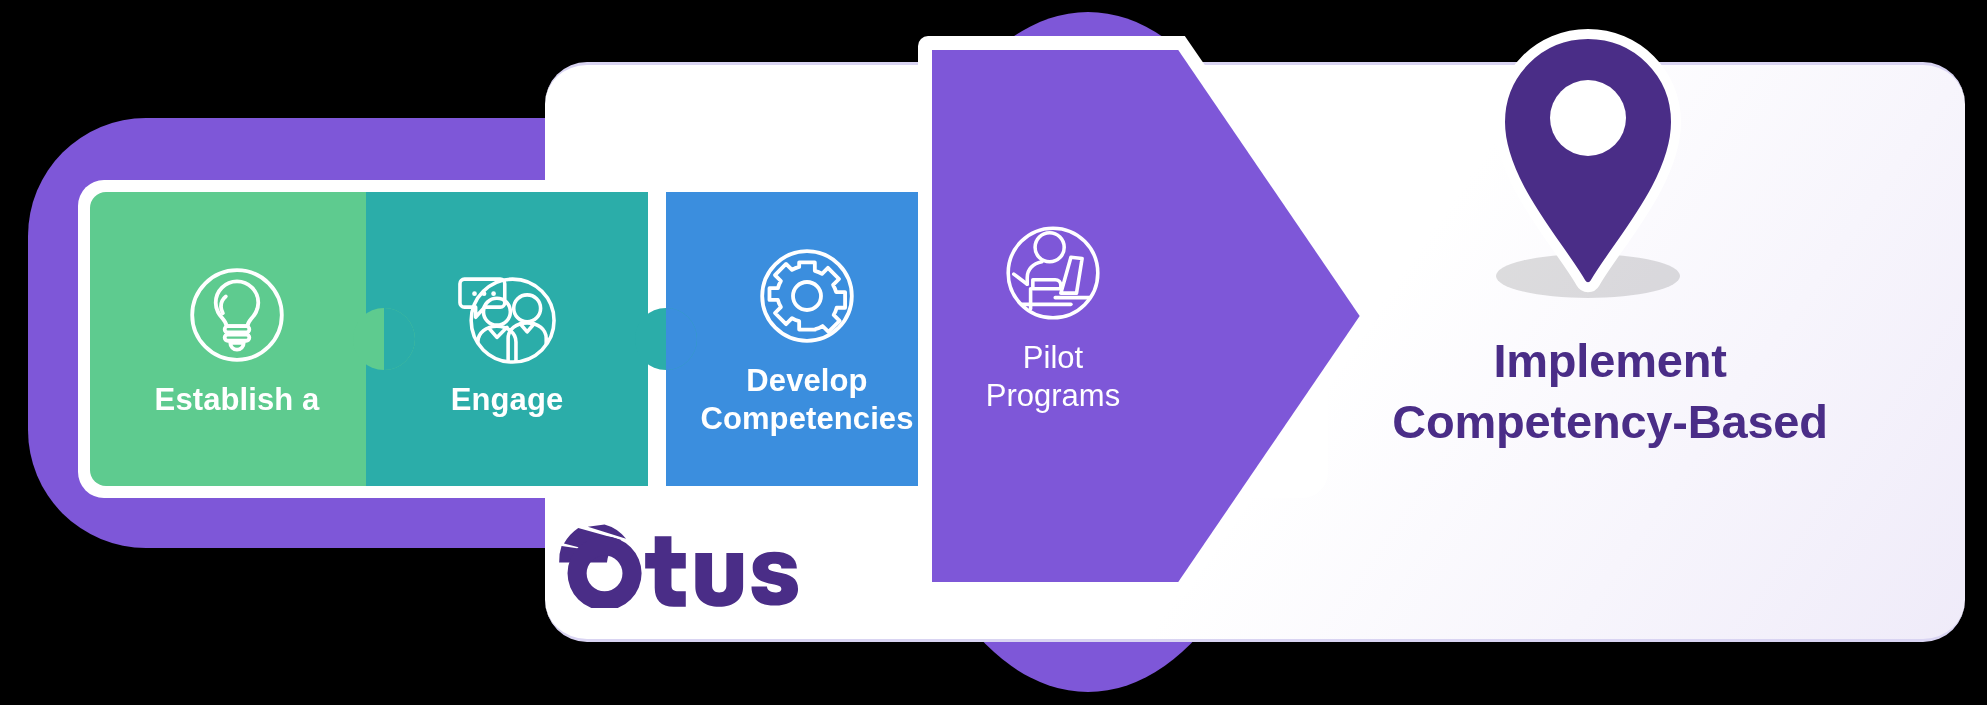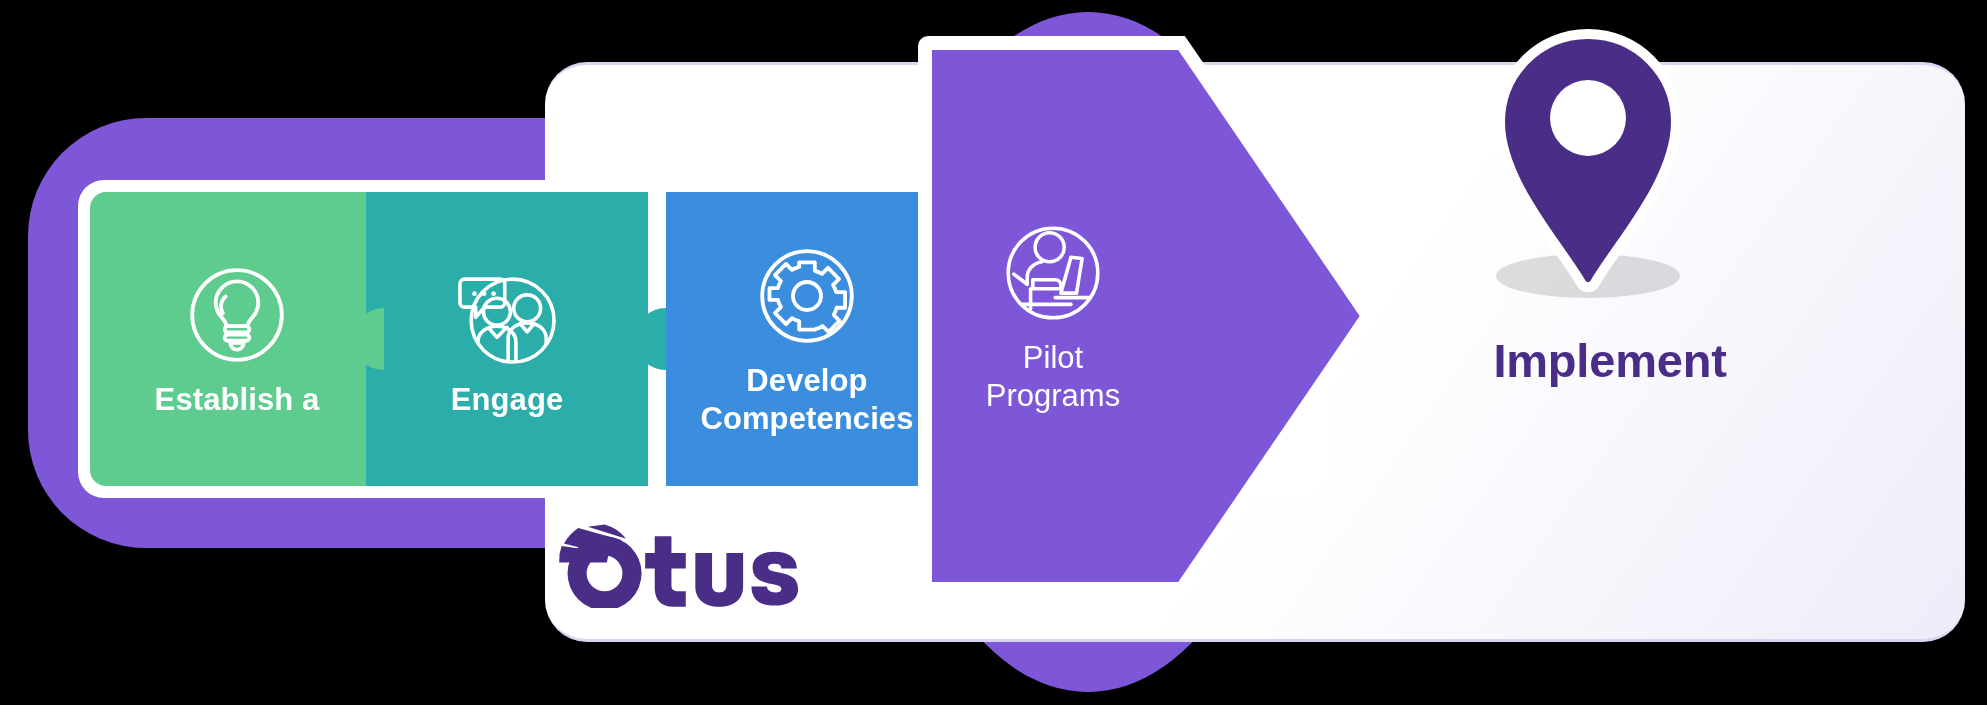--- a/index.html
+++ b/index.html
@@ -238,20 +238,21 @@
   <div class="pin">
     <svg viewBox="0 0 106 136">
       <ellipse cx="53" cy="124" rx="46" ry="11" fill="#000" opacity=".13"></ellipse>
       <path d="M53 3C28.6 3 9 22.6 9 47c0 30 30 62 40.5 80.5a4 4 0 007 0C67 109 97 77 97 47 97 22.6 77.4 3 53 3z" fill="#4a2d87" stroke="#fff" stroke-width="5"></path>
       <circle cx="53" cy="45" r="19" fill="#fff"></circle>
     </svg>
   </div>
 
   <div class="headline">
     <div>Implement</div>
+    <div>Competency-Based</div>
   </div>
 
   <div class="logo">
     <svg viewBox="0 0 210 72" fill="#4a2d87">
       <path d="M30 4 L62 14 A34 34 0 0 0 44 2 Z"></path>
       <path d="M24 10 L57 21 A32 32 0 0 0 38 6 Z" fill="none"></path>
       <path d="M10 18 L49 28 A30 30 0 0 1 58 15 L22 5 A38 38 0 0 0 10 18 Z"></path>
       <path d="M6 34 L46 34 A30 30 0 0 1 48 26 L8 20 A36 36 0 0 0 6 34 Z"></path>
       <path d="M44 12 A31 31 0 1 0 44 74 A31 31 0 1 0 44 12 Z M44 28 A15 15 0 1 1 44 58 A15 15 0 1 1 44 28 Z"></path>
       <path d="M86 12 h14 v14 h12 v13 h-12 v14 c0 4 2 5 6 5 h6 v13 h-10 c-11 0-16-6-16-16 V39 H78 V26 h8 z"></path>

